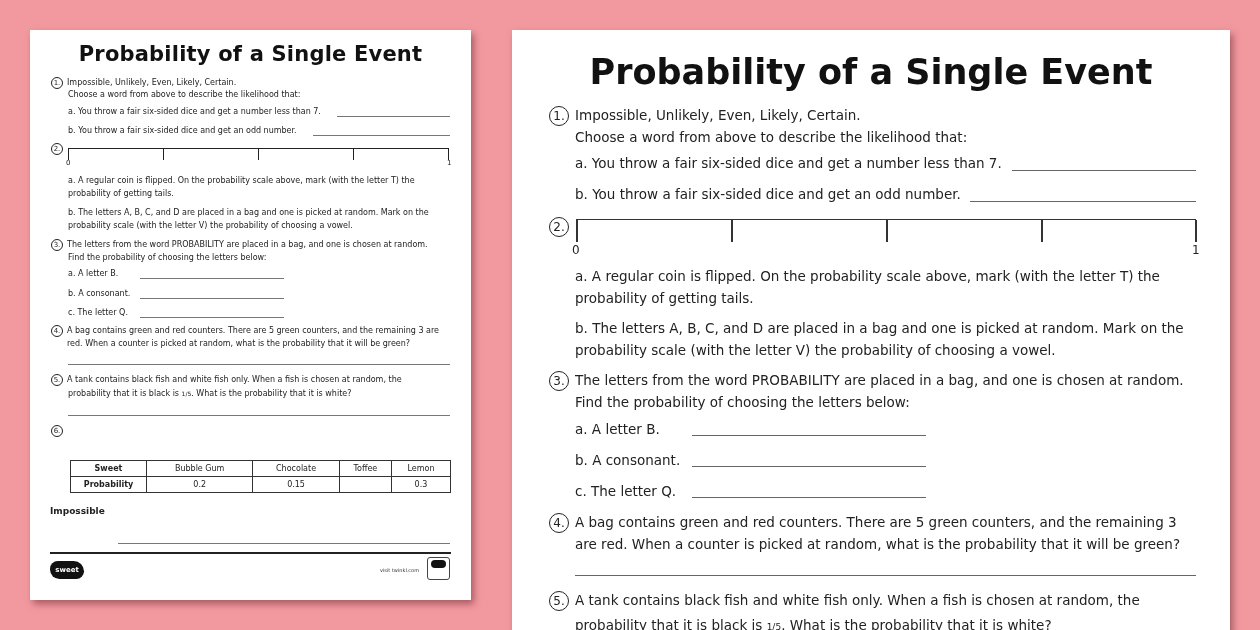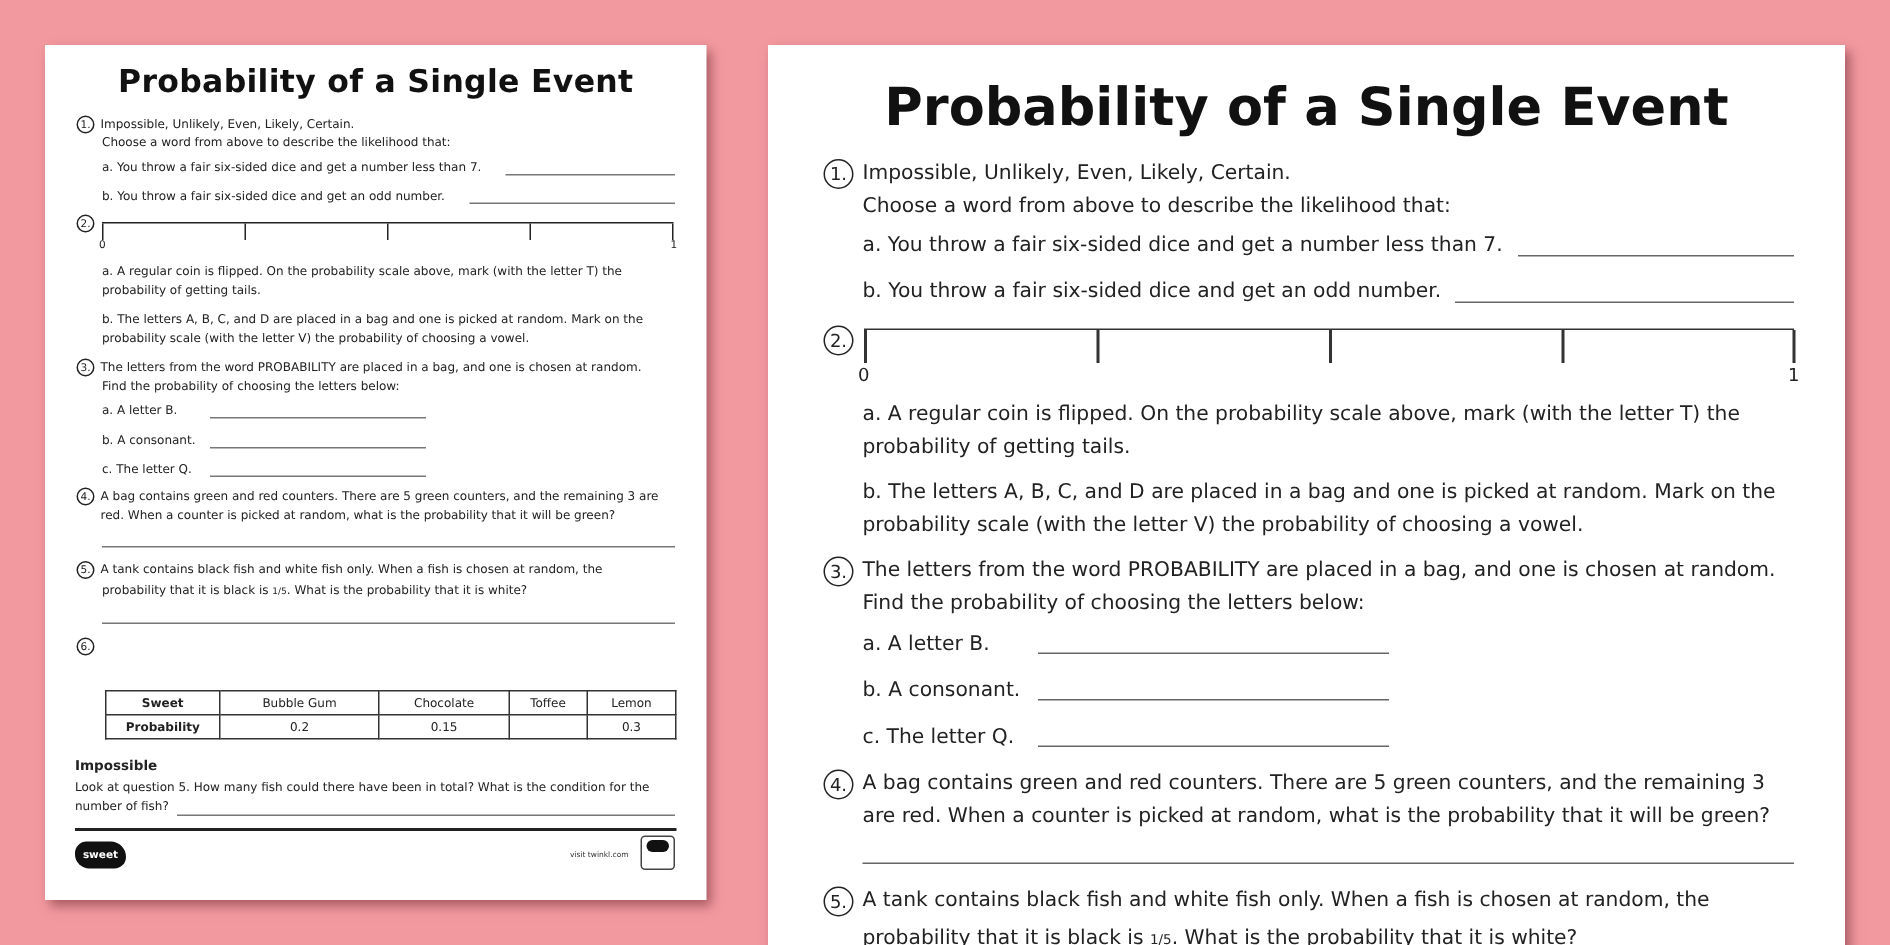--- a/index.html
+++ b/index.html
@@ -128,21 +128,20 @@
       <td class="hdr">Probability</td>
       <td>0.2</td>
       <td>0.15</td>
       <td></td>
       <td>0.3</td>
     </tr>
   </tbody>
     </table>
 
   <div class="challenge-title">Impossible</div>
-  <div class="q" style="left:20px;top:489px;width:405px;">Look at question 5. How many fish could there have been in total? What is the condition for the number of fish?</div>
   <div class="line" style="left:88px;top:513px;width:332px;"></div>
 
   <div class="footer-rule"></div>
   <div class="logo">sweet</div>
   <div class="visit">visit twinkl.com</div>
   <div class="badge">
       <span class="cloud"></span>
     </div>
 </div>
 

